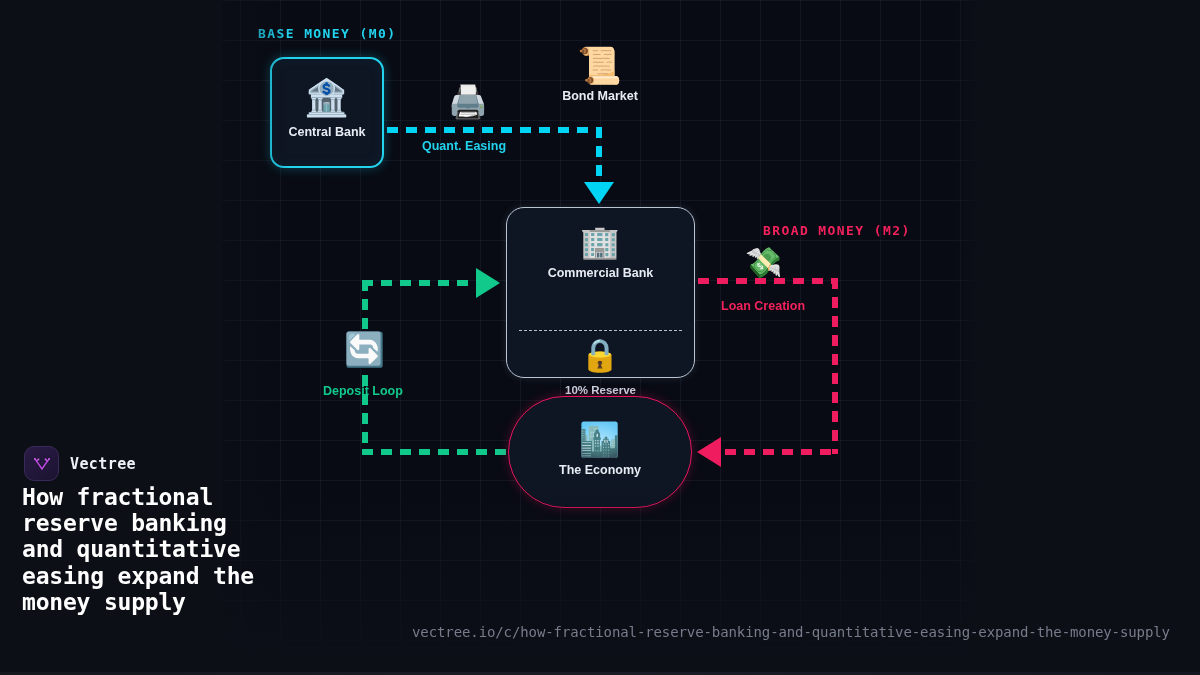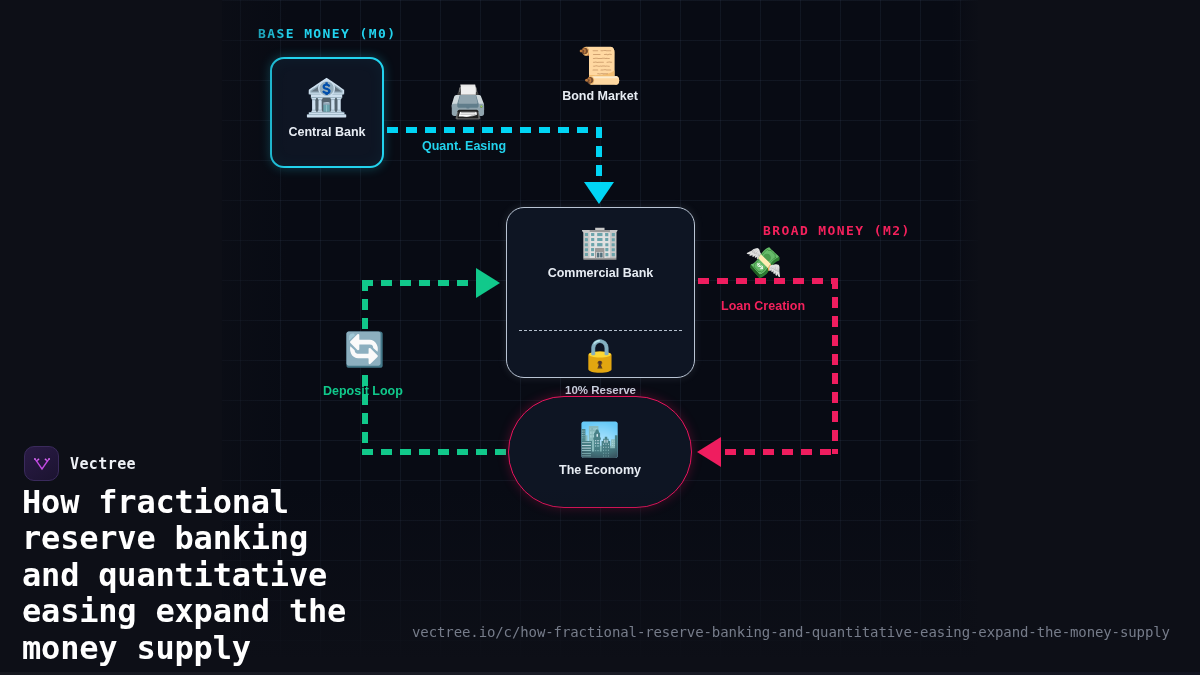--- a/index.html
+++ b/index.html
@@ -227,21 +227,21 @@
     font-weight: bold;
     letter-spacing: 0.4px;
   }
 
   .headline {
     position: absolute;
     left: 22px; top: 484px;
     width: 400px;
     color: #ffffff;
     font-family: "DejaVu Sans Mono", "Liberation Mono", monospace;
-    font-size: 32px;
+    font-size: 23px;
     font-weight: bold;
     line-height: 1.14;
     letter-spacing: -0.2px;
     white-space: pre-line;
   }
 
   .footer-url {
     position: absolute;
     left: 412px; top: 624px;
     color: #767c8a;

